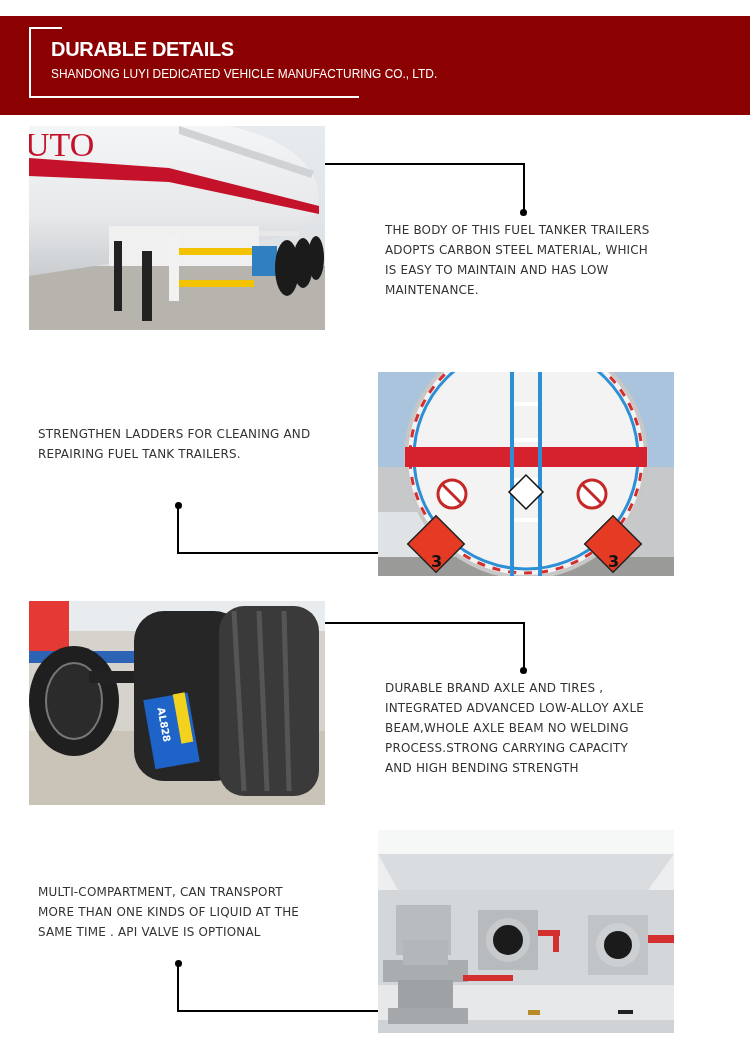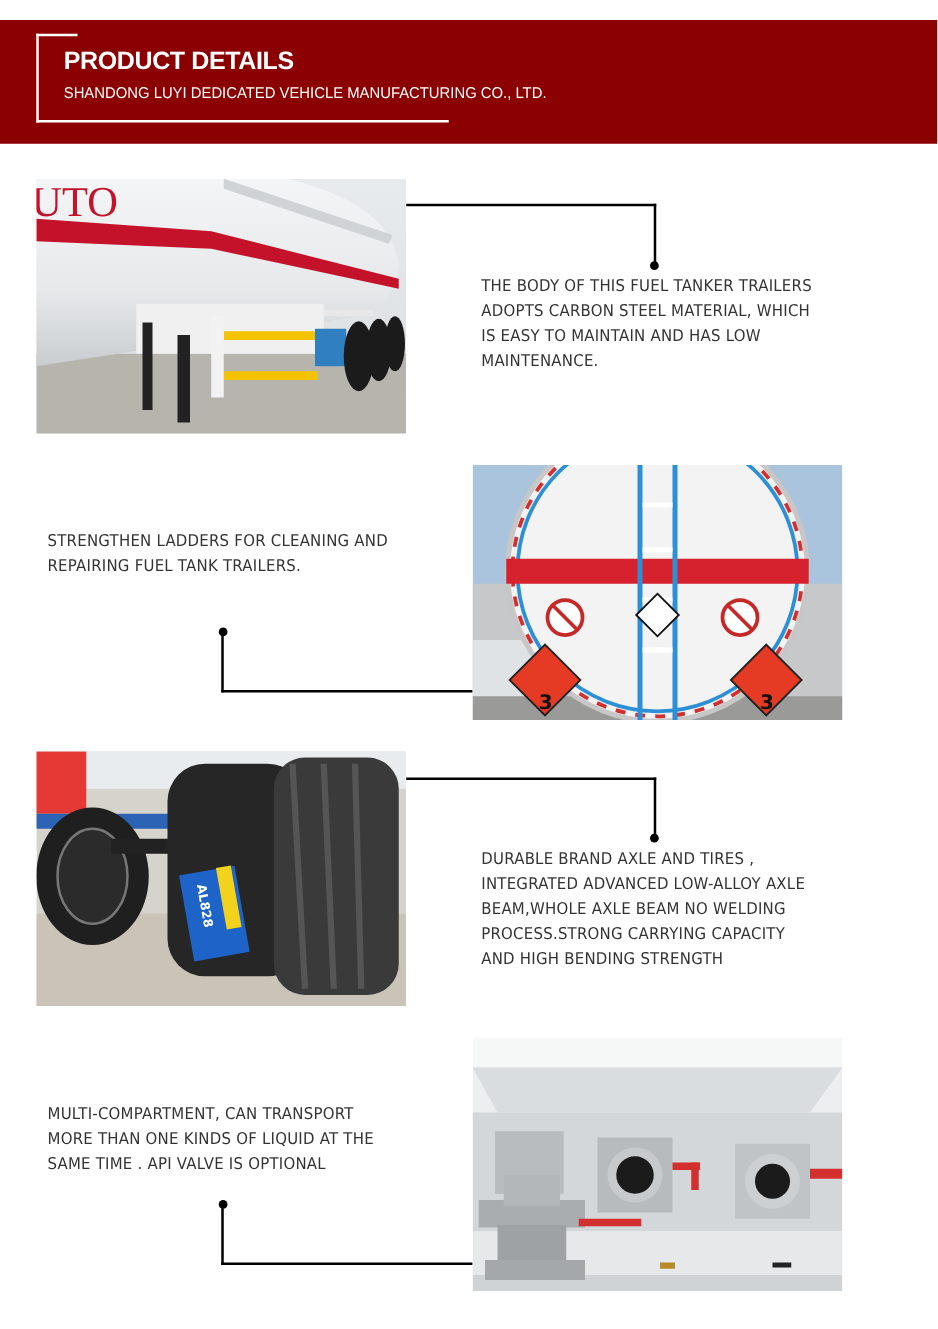--- a/index.html
+++ b/index.html
@@ -63,24 +63,24 @@
     }
     svg { display: block; }
   </style>
 </head>
 <body>
 
 <div class="header"></div>
 <div class="bracket-top"></div>
 <div class="bracket-left"></div>
 <div class="bracket-bottom"></div>
-<div class="header-title">PRODUCT DETAILS</div>
+<div class="header-title">DURABLE DETAILS</div>
 <div class="header-sub">SHANDONG LUYI DEDICATED VEHICLE MANUFACTURING CO., LTD.</div>
 
-<div class="photo" style="left:29px; top:143px; width:296px; height:204px;" title="White fuel tanker semi-trailer with red stripe, three axles, side view">
+<div class="photo" style="left:29px; top:126px; width:296px; height:204px;" title="White fuel tanker semi-trailer with red stripe, three axles, side view">
   <svg width="296" height="204" viewBox="0 0 296 204">
     <defs>
       <linearGradient id="sky1" x1="0" y1="0" x2="0" y2="1">
         <stop offset="0" stop-color="#e8ebee"></stop>
           <stop offset="1" stop-color="#d9dde0"></stop>
       </linearGradient>
       <linearGradient id="tank1" x1="0" y1="0" x2="0" y2="1">
         <stop offset="0" stop-color="#f4f5f6"></stop>
           <stop offset="0.6" stop-color="#e6e8ea"></stop>
           <stop offset="1" stop-color="#c9cdd0"></stop>

